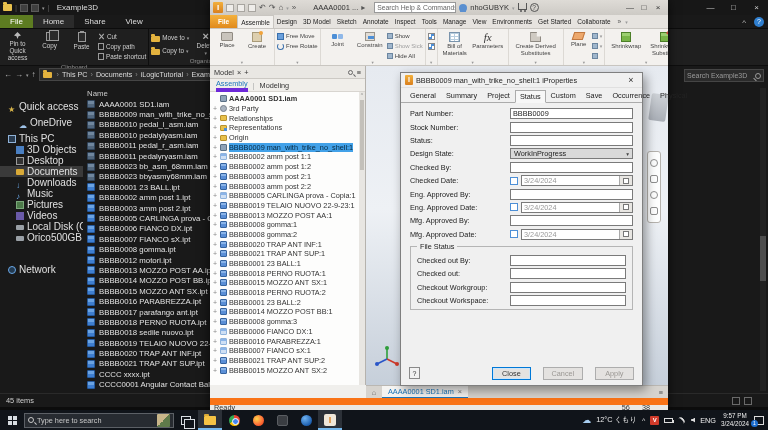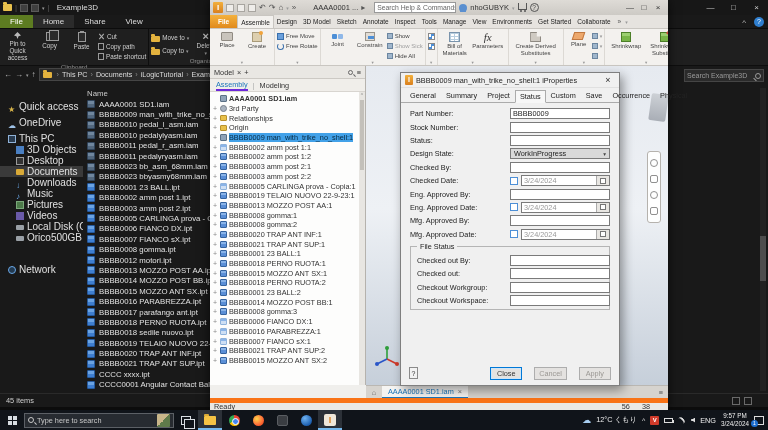--- a/index.html
+++ b/index.html
@@ -54,21 +54,21 @@
   .addr-box { width:420px; height:13px; background:#2b2b2b; border:1px solid #454545; display:flex; align-items:center; gap:2px; padding:0 3px; font-size:7.2px; color:#ddd; overflow:hidden; white-space:nowrap; }
   .crumb { display:flex; align-items:center; white-space:nowrap; }
   .crumb::before { content:"›"; color:#8a8a8a; margin:0 3px; }
   .ex-search { position:absolute; left:684px; top:69px; width:80px; height:13px; background:#2b2b2b; border:1px solid #454545; display:flex; align-items:center; font-size:7px; color:#9a9a9a; padding:0 2px; overflow:hidden; white-space:nowrap; }
   .mag { width:6px; height:6px; border:1px solid #9a9a9a; border-radius:50%; position:relative; flex:0 0 auto; margin-left:auto; }
   .mag::after { content:""; position:absolute; left:-3px; top:5px; width:4px; height:1px; background:#9a9a9a; transform:rotate(45deg); }
   .ex-side { position:absolute; left:0; top:101px; width:83px; bottom:14px; font-size:10px; color:#e0e0e0; overflow:hidden; }
   .siderow { height:11px; display:flex; align-items:center; gap:3px; padding-left:8px; white-space:nowrap; }
   .siderow.child { padding-left:16px; }
   .siderow.selected { background:#3a3a3a; }
-  .siderow.quick { margin-bottom:5px; } .siderow.onedrive { margin-bottom:5px; } .siderow.network { margin-top:21px; }
+  .siderow.quick { margin-bottom:5px; } .siderow.onedrive { margin-bottom:5px;justify-content:center; } .siderow.network { margin-top:21px; }
   .si { width:8px; height:8px; flex:0 0 auto; position:relative; }
   .si-star::before { content:"★"; color:#d8b44a; font-size:8px; line-height:8px; }
   .si-cloud::before { content:"☁"; color:#9fc3e8; font-size:8px; line-height:8px; }
   .si-pc { border:1px solid #8fb2d8; background:#2a3c50; }
   .si-cube { background:#4a7fc1; }
   .si-mon { border:1px solid #9a9a9a; background:#333; }
   .si-fold { background:#d8a937; border-radius:1px; height:6px; margin-top:1px; }
   .si-down::before { content:"↓"; color:#6aa8e8; font-size:8px; line-height:8px; }
   .si-note::before { content:"♪"; color:#6aa8e8; font-size:8px; line-height:8px; }
   .si-pic { background:#4d7a4a; border:1px solid #7aa87a; }
@@ -139,21 +139,21 @@
   .ic-shrink::before { content:""; position:absolute; left:0; top:0; right:0; height:3px; background:#9ccf70; }
   .ic-shrink.sub::after { content:""; position:absolute; right:-2px; top:-2px; width:5px; height:2px; background:#d04a3a; transform:rotate(-45deg); }
 
   .inv-browser { position:absolute; left:0; top:66px; width:156px; bottom:25px; background:#f5f4f2; border-right:1px solid #b5b2ad; display:flex; flex-direction:column; font-size:7.3px; }
   .br-head { height:13px; display:flex; align-items:center; gap:3px; background:#e9e7e3; border-bottom:1px solid #ccc9c4; padding:0 4px; color:#333; }
   .br-head .right { margin-left:auto; display:flex; gap:4px; align-items:center; }
   .magd { width:5px; height:5px; border:1px solid #666; border-radius:50%; position:relative; }
   .magd::after { content:""; position:absolute; left:4px; top:4px; width:3px; height:1px; background:#666; transform:rotate(45deg); }
   .br-subtabs { height:13px; display:flex; align-items:center; gap:5px; padding:0 6px; background:#f0eeea; border-bottom:1px solid #d8d5d0; color:#333; }
   .br-subtabs .sep { color:#aaa; }
-  .subtab.active { color:#1a75bb; border-bottom:2px solid #6d28d9; }
+  .subtab.active { color:#1a75bb; border-bottom:4px solid #6d28d9; }
   .br-tree { flex:1; background:#fdfdfc; overflow:hidden; padding:2px 0 0 3px; position:relative; }
   .trow { height:9.7px; display:flex; align-items:center; gap:2px; white-space:nowrap; }
   .trow::before { content:"+"; color:#8a8a8a; font-size:7px; width:5px; }
   .trow.root::before { content:""; }
   .trow.root { font-weight:bold; }
   .ti { width:7px; height:7px; flex:0 0 auto; position:relative; border-radius:1px; }
   .trow.part .ti { background:#5b8fd6; border:1px solid #35639e; }
   .trow.part .ti::before { content:""; position:absolute; left:0; top:0; right:0; height:2px; background:#8ab4e8; }
   .trow.ghost .ti { background:#cfe0f4; border:1px solid #8fb3dc; }
   .trow.asm .ti { background:#8fa3b8; border:1px solid #5c7186; }
@@ -169,25 +169,25 @@
   .triad { position:absolute; left:8px; bottom:14px; }
   .inv-navbar { position:absolute; right:7px; top:85px; width:14px; height:72px; background:rgba(255,255,255,.9); border:1px solid #b5b2ad; border-radius:3px; display:flex; flex-direction:column; align-items:center; justify-content:space-around; padding:3px 0; }
   .nb { width:8px; height:8px; border:1px solid #8f8f8f; border-radius:2px; }
   .nb.round { border-radius:50%; }
 
   .inv-doctabs { position:absolute; left:156px; right:0; bottom:12px; height:13px; background:#d6d3ce; border-top:1px solid #bab7b2; display:flex; align-items:center; font-size:7.3px; }
   .dhome { width:16px; text-align:center; color:#555; }
   .doc-tab { background:#f5f4f2; color:#1a75bb; height:13px; display:flex; align-items:center; gap:4px; padding:0 6px; border-bottom:2px solid #1a75bb; }
   .doc-tab .x { color:#777; }
   .dt-right { margin-left:auto; padding-right:5px; color:#555; }
-  .inv-status { position:absolute; left:0; right:0; bottom:0; height:12px; background:#eae8e4; border-top:5px solid #f97316; display:flex; align-items:center; font-size:7.3px; color:#333; padding:0 4px; }
+  .inv-status { position:absolute; left:0; right:0; bottom:0; height:12px; background:#eae8e4; border-top:7px solid #f97316; display:flex; align-items:center; font-size:7.3px; color:#333; padding:0 4px; }
   .inv-status .nums { margin-left:auto; display:flex; gap:12px; padding-right:14px; }
 
   
-  .dlg { position:absolute; left:190px; top:72px; width:220px; height:314px; background:#f0f0f0; border:1px solid #7f7f7f; box-shadow:3px 4px 10px rgba(0,0,0,.4); font-size:7.3px; color:#222; z-index:20; }
+  .dlg { position:absolute; left:190px; top:72px; width:243px; height:314px; background:#f0f0f0; border:1px solid #7f7f7f; box-shadow:3px 4px 10px rgba(0,0,0,.4); font-size:7.3px; color:#222; z-index:20; }
   .dlg-t { height:15px; display:flex; align-items:center; gap:3px; padding:0 4px; border-bottom:1px solid #e0e0e0; }
   .dlg-ico { width:8px; height:10px; background:linear-gradient(#f2b03c,#d97f1e); border-radius:1px; color:#fff; font-size:7px; font-weight:bold; text-align:center; line-height:10px; }
   .dlg-ico::before { content:"I"; }
   .dlg-x { margin-left:auto; color:#333; font-size:9px; width:14px; text-align:center; }
   .dlg-tabs { display:flex; align-items:flex-end; height:15px; padding:2px 4px 0; border-bottom:1px solid #ababab; }
   .dtab { padding:1px 4px; border:1px solid transparent; color:#222; white-space:nowrap; }
   .dtab.active { background:#f7f7f7; border:1px solid #ababab; border-bottom:1px solid #f7f7f7; margin-bottom:-1px; }
   .dlg-body { padding-top:4px; }
   .frow { height:13.4px; display:flex; align-items:center; padding:0 9px; }
   .frow label { flex:0 0 100px; }
@@ -768,20 +768,24 @@
             <div class="trow thirdparty">
               <span class="ti"></span>
               <span class="tlabel">3rd Party</span>
             </div>
 
             <div class="trow folder">
               <span class="ti"></span>
               <span class="tlabel">Relationships</span>
             </div>
 
+            <div class="trow folder rep">
+              <span class="ti"></span>
+              <span class="tlabel">Representations</span>
+            </div>
 
             <div class="trow folder">
               <span class="ti"></span>
               <span class="tlabel">Origin</span>
             </div>
 
             <div class="trow asm sel">
               <span class="ti"></span>
               <span class="tlabel">BBBB0009 man_with_trike_no_shell:1</span>
             </div>

